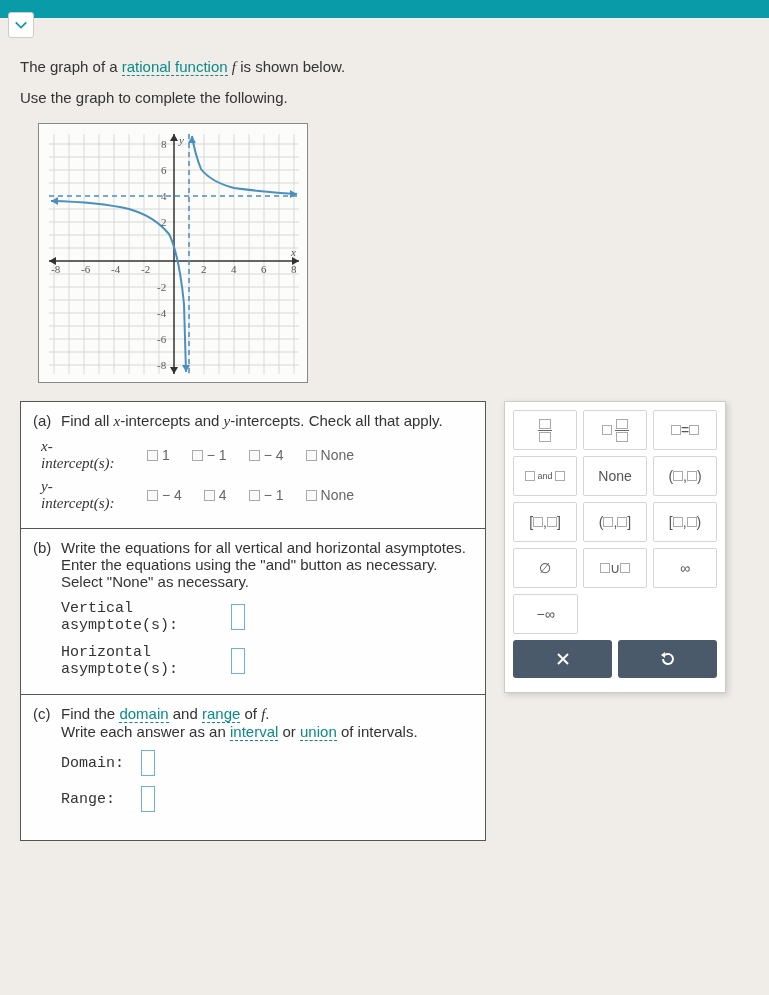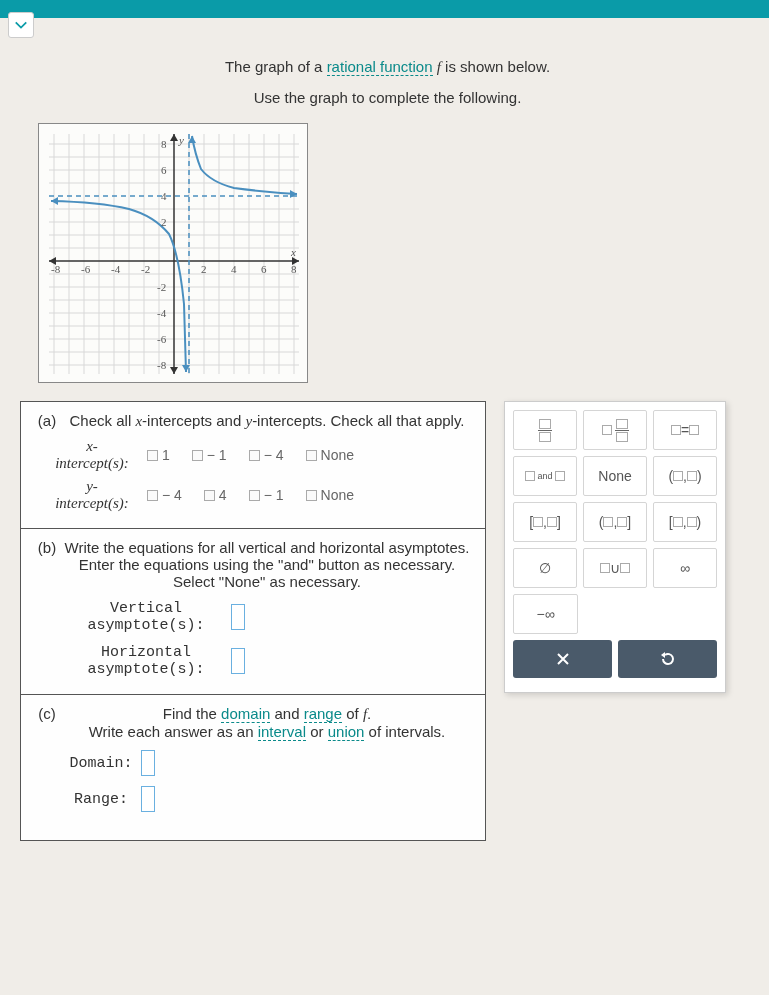--- a/index.html
+++ b/index.html
@@ -25,21 +25,20 @@
   border: 1px solid #ccc;
   border-radius: 3px;
   display: flex;
   align-items: center;
   justify-content: center;
   cursor: pointer;
 }
 .expand-btn svg { width: 14px; height: 14px; }
 .content {
   padding: 38px 14px 20px 20px;
-  text-align: center;
 }
 .problem-text { line-height: 1.5; margin-bottom: 8px; }
 .linkterm {
   color: #0a8a8a;
   border-bottom: 1px dashed #0a8a8a;
   cursor: pointer;
 }
 .italic { font-style: italic; font-family: 'Times New Roman', serif; }
 .graph-box {
   width: 270px;
@@ -214,21 +213,21 @@
     </svg>
   </div>
 
   <div class="main-row">
     <div class="qtable">
 
       <div class="qsection">
         <div class="qhead">
           <div class="qlabel">(a)</div>
           <div class="qbody">
-            <span>Check all </span><span class="italic">x</span><span>-intercepts and </span><span class="italic">y</span><span>-intercepts. Check </span><span style="">all</span><span> that apply.</span>
+            <span>Find all </span><span class="italic">x</span><span>-intercepts and </span><span class="italic">y</span><span>-intercepts. Check </span><span style="">all</span><span> that apply.</span>
           </div>
         </div>
         <div class="opt-row">
           <div class="rowlabel"><span style="font-style:italic">x</span>-<br>intercept(s):</div>
           <span class="opt">
               <span class="cb"></span>
               <span>1</span>
             </span>
           <span class="opt">
               <span class="cb"></span>

